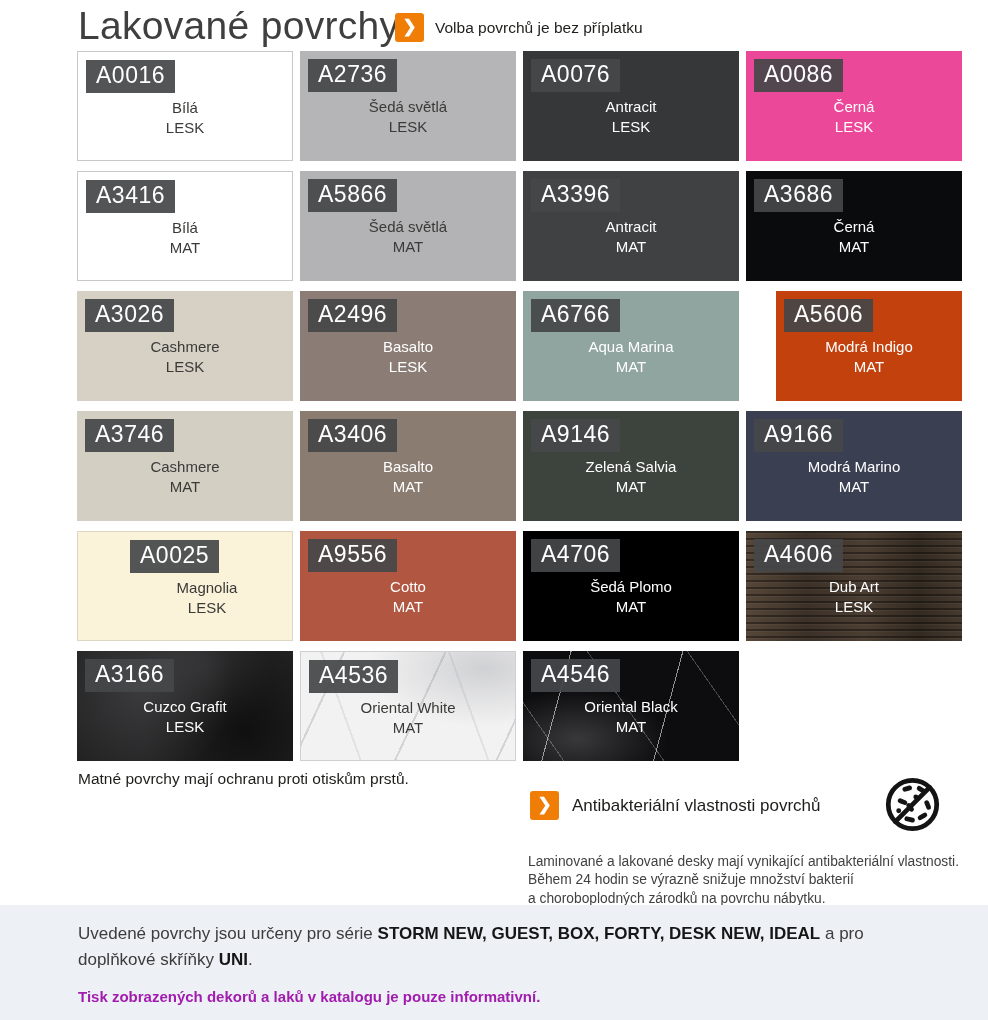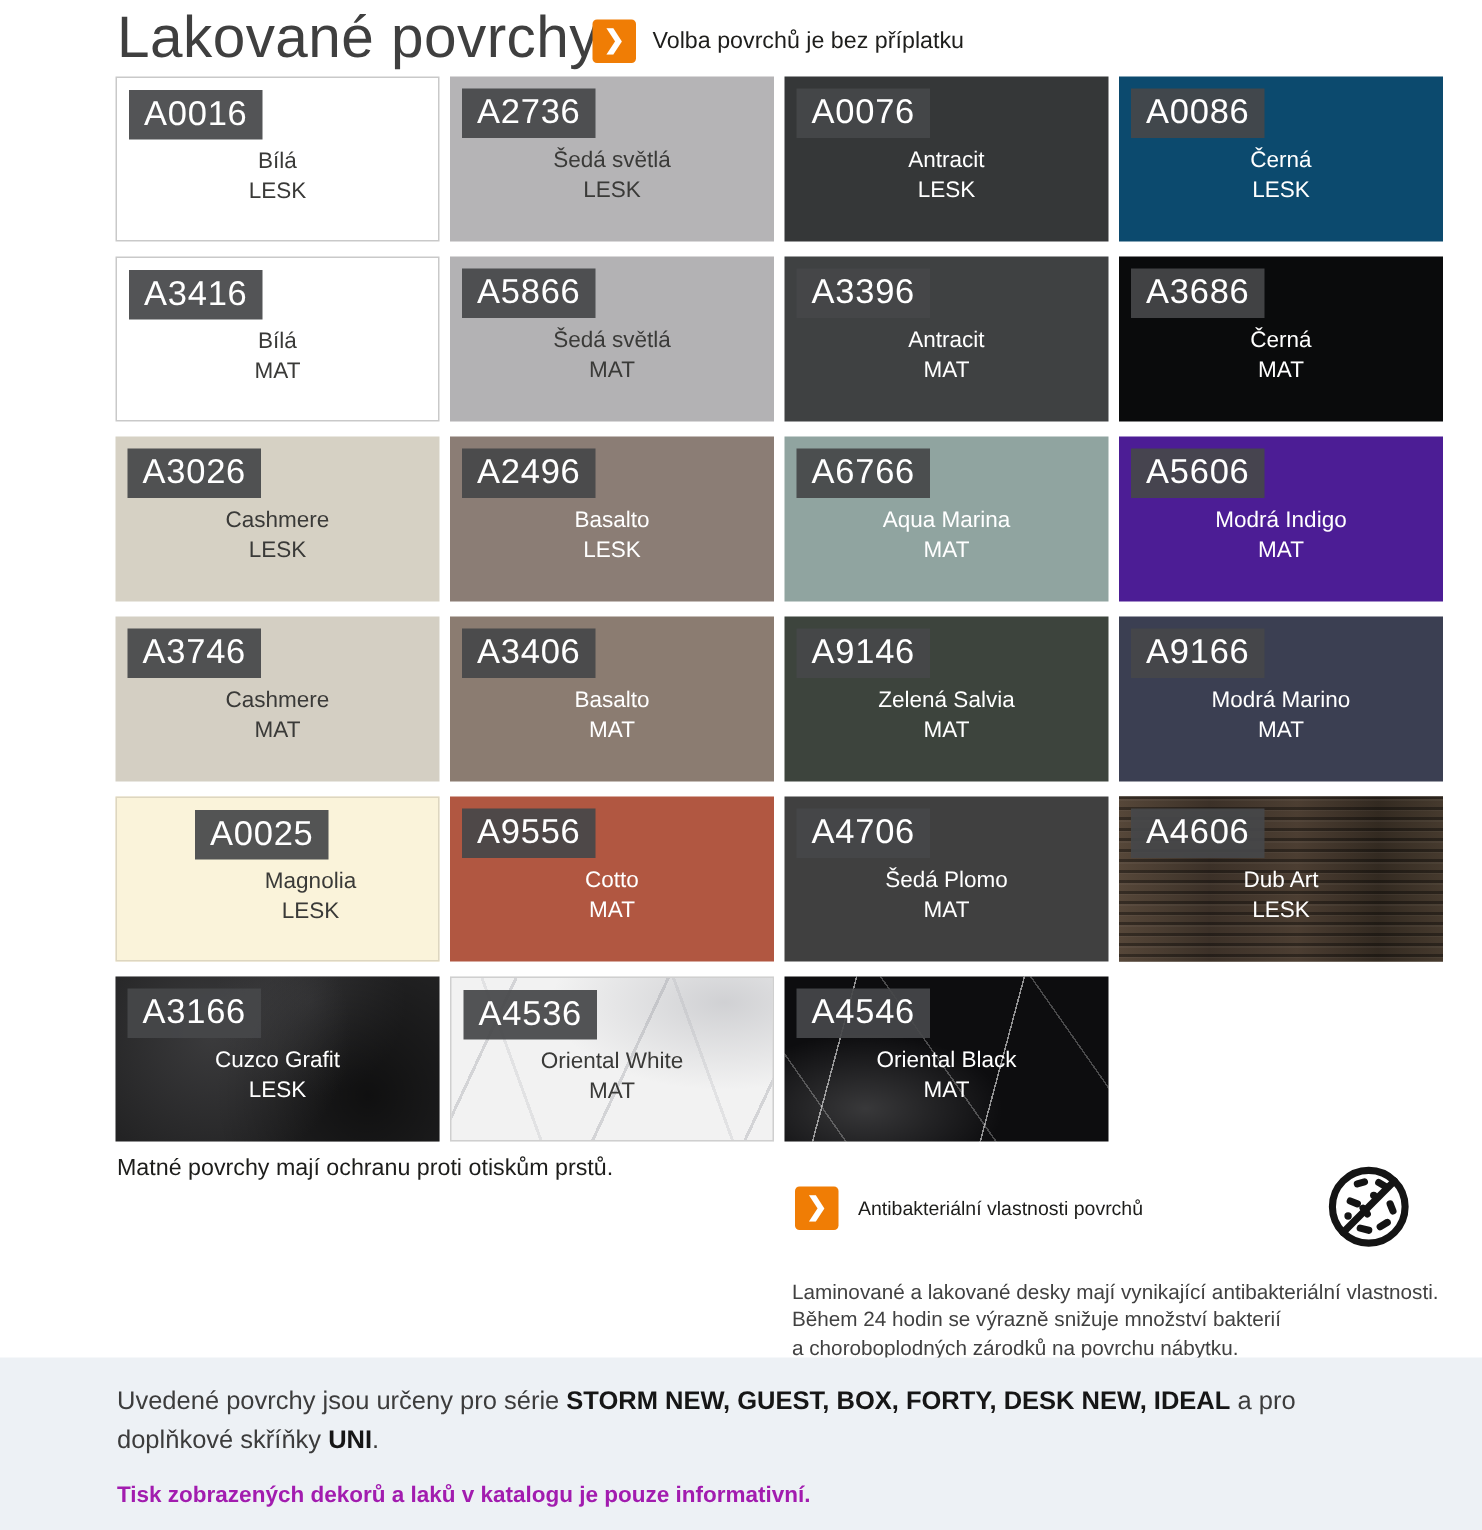--- a/index.html
+++ b/index.html
@@ -60,21 +60,21 @@
   .t-marble-black{
     background-image:
       repeating-linear-gradient(105deg, transparent 0 46px, rgba(255,255,255,.55) 46px 47px, transparent 47px 108px),
       repeating-linear-gradient(55deg, transparent 0 33px, rgba(255,255,255,.25) 33px 34px, transparent 34px 82px),
       radial-gradient(ellipse at 25% 80%, rgba(255,255,255,.18), transparent 40%);
   }
 
   .fingerprint-note{position:absolute;left:78px;top:770px;font-size:15.5px;color:#1d1d1b;}
 
   .antibact-head{position:absolute;left:530px;top:791px;display:flex;align-items:center;}
-  .antibact-head .label{margin-left:13px;font-size:13px;color:#1d1d1b;}
+  .antibact-head .label{margin-left:13px;font-size:17px;color:#1d1d1b;}
   .bacteria{position:absolute;left:884px;top:776px;}
   .antibact-text{
     position:absolute;left:528px;top:839px;width:450px;
     font-size:13.8px;color:#414141;line-height:1.34;white-space:pre-line;margin-top:14px;
   }
 
   .footer-band{position:absolute;left:0;top:905px;width:988px;height:141px;background:#edf1f5;}
   .footer-inner{padding:16px 0 0 78px;}
   .footer-series{font-size:17px;line-height:26px;color:#3c3c3c;width:800px;}
   .footer-series b{color:#161616;}
@@ -101,21 +101,21 @@
     <div class="swatch dark-text" style="background-color: rgb(181, 180, 182);">
     <div class="badge">A2736</div>
     <div class="name">Šedá světlá</div>
     <div class="finish">LESK</div>
   </div>
     <div class="swatch light-text" style="background-color: rgb(53, 55, 56);">
     <div class="badge">A0076</div>
     <div class="name">Antracit</div>
     <div class="finish">LESK</div>
   </div>
-    <div class="swatch light-text" style="background-color: #0c4a6e;">
+    <div class="swatch light-text" style="background-color: #ec4899;">
     <div class="badge">A0086</div>
     <div class="name">Černá</div>
     <div class="finish">LESK</div>
   </div>
     <div class="swatch dark-text" style="background-color: rgb(255, 255, 255); border: 1px solid rgb(201, 201, 201);">
     <div class="badge">A3416</div>
     <div class="name">Bílá</div>
     <div class="finish">MAT</div>
   </div>
     <div class="swatch dark-text" style="background-color: rgb(179, 178, 180);">
@@ -141,21 +141,21 @@
     <div class="swatch light-text" style="background-color: rgb(139, 125, 117);">
     <div class="badge">A2496</div>
     <div class="name">Basalto</div>
     <div class="finish">LESK</div>
   </div>
     <div class="swatch light-text" style="background-color: rgb(144, 164, 160);">
     <div class="badge">A6766</div>
     <div class="name">Aqua Marina</div>
     <div class="finish">MAT</div>
   </div>
-    <div class="swatch light-text" style="background-color: #4c1d95;">
+    <div class="swatch light-text" style="background-color: #c2410c; margin-left: 30px;">
     <div class="badge">A5606</div>
     <div class="name">Modrá Indigo</div>
     <div class="finish">MAT</div>
   </div>
     <div class="swatch dark-text" style="background-color: rgb(212, 207, 195);">
     <div class="badge">A3746</div>
     <div class="name">Cashmere</div>
     <div class="finish">MAT</div>
   </div>
     <div class="swatch light-text" style="background-color: rgb(139, 124, 113);">
@@ -176,21 +176,21 @@
     <div class="swatch dark-text" style="background-color: rgb(250, 243, 218); border: 1px solid rgb(221, 214, 192); padding-left: 44px;">
     <div class="badge">A0025</div>
     <div class="name">Magnolia</div>
     <div class="finish">LESK</div>
   </div>
     <div class="swatch light-text" style="background-color: rgb(177, 87, 65);">
     <div class="badge">A9556</div>
     <div class="name">Cotto</div>
     <div class="finish">MAT</div>
   </div>
-    <div class="swatch light-text" style="background-color: #404040;">
+    <div class="swatch light-text" style="background-color: #000000;">
     <div class="badge">A4706</div>
     <div class="name">Šedá Plomo</div>
     <div class="finish">MAT</div>
   </div>
     <div class="swatch t-wood light-text" style="background-color: rgb(68, 54, 41);">
     <div class="badge">A4606</div>
     <div class="name">Dub Art</div>
     <div class="finish">LESK</div>
   </div>
     <div class="swatch t-graphite light-text" style="background-color: rgb(35, 35, 36);">

